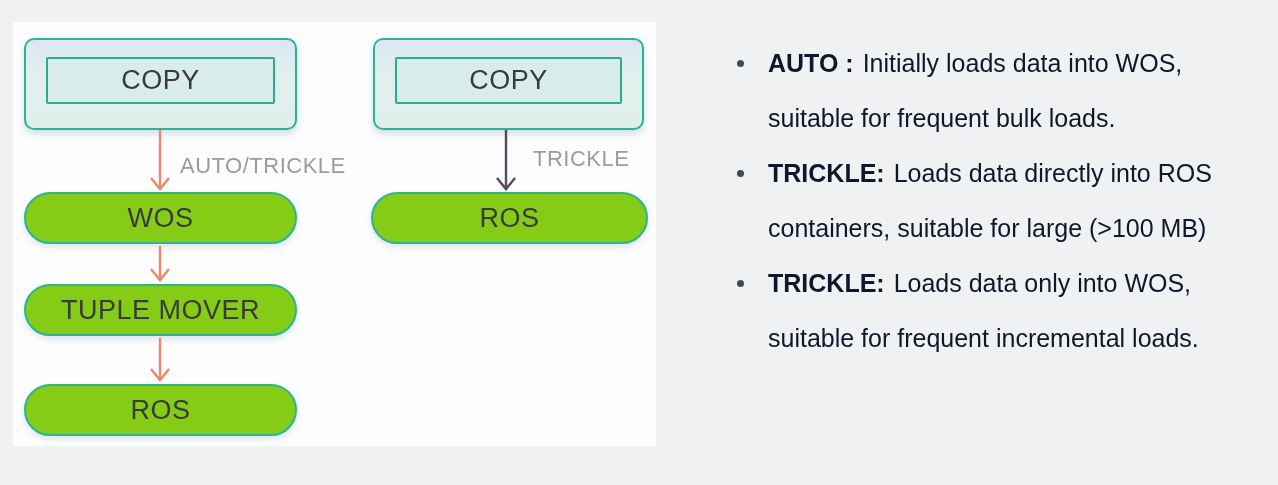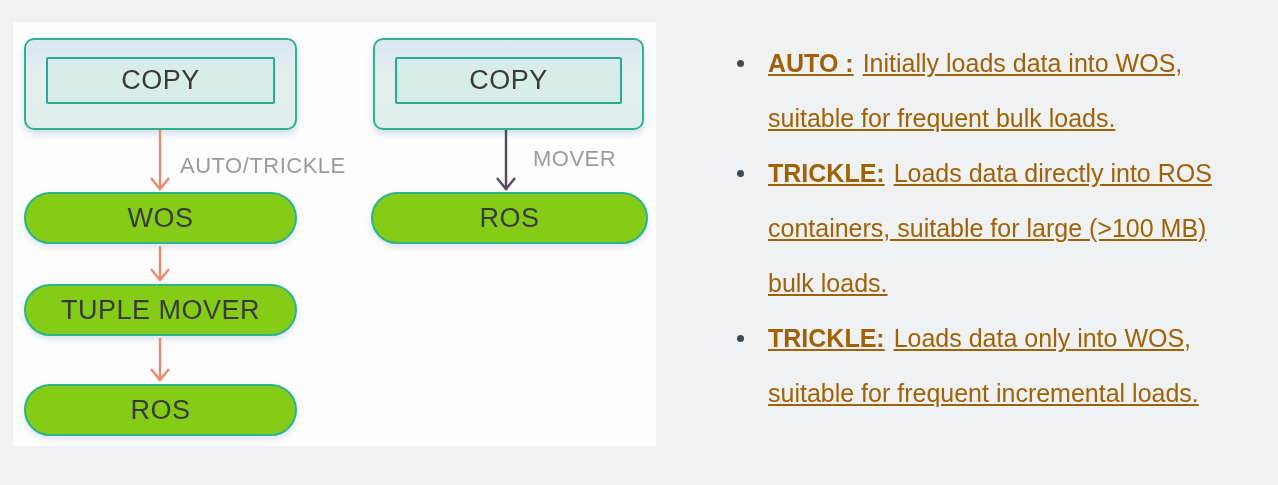--- a/index.html
+++ b/index.html
@@ -44,22 +44,22 @@
   .arrow line,.arrow path{stroke-width:2.4;fill:none;}
   .alabel{
     position:absolute;font-size:22px;line-height:20px;color:#9b9b9b;
     letter-spacing:.5px;white-space:nowrap;
   }
   .lbl-auto{left:167px;top:134px;}
   .lbl-direct{left:520px;top:127px;}
   
   .notes{
     position:absolute;left:736px;top:36px;width:520px;
-    color:#a16207;font-size:25px;line-height:55px;
-    margin:0;padding:0;list-style:none;text-decoration:underline;
+    color:#0f172a;font-size:25px;line-height:55px;
+    margin:0;padding:0;list-style:none;
   }
   .notes li{position:relative;padding-left:32px;margin:0;}
   .notes b{font-weight:bold;margin-right:9px;}
   .dot{
     position:absolute;left:1px;top:24px;width:7px;height:7px;
     border-radius:50%;background:#3f4a54;
   }
   .bl{white-space:nowrap;}
 </style>
 </head>
@@ -104,38 +104,37 @@
   <div class="node copy-outer right">
     <div class="copy-inner">
       <span>COPY</span>
     </div>
   </div>
 
   <svg class="arrow" style="left:480px;top:108px;" width="26" height="63">
     <line x1="13" y1="0" x2="13" y2="59" stroke="#57485f"></line>
     <path d="M4 48 L13 59 L22 48" stroke="#57485f"></path>
   </svg>
-  <div class="alabel lbl-direct">MOVER</div>
+  <div class="alabel lbl-direct">TRICKLE</div>
 
   <div class="node pill ros-right">
     <span>ROS</span>
   </div>
 
 </div>
 
 <ul class="notes">
   <li>
     <span class="dot"></span>
     <div class="bl"><b>AUTO :</b><span>Initially loads data into WOS,</span></div>
     <div class="bl">suitable for frequent bulk loads.</div>
   </li>
   <li>
     <span class="dot"></span>
     <div class="bl"><b>TRICKLE:</b><span>Loads data directly into ROS</span></div>
     <div class="bl">containers, suitable for large (&gt;100 MB)</div>
-    <div class="bl">bulk loads.</div>
   </li>
   <li>
     <span class="dot"></span>
     <div class="bl"><b>TRICKLE:</b><span>Loads data only into WOS,</span></div>
     <div class="bl">suitable for frequent incremental loads.</div>
   </li>
 </ul>
 
 </body></html>

